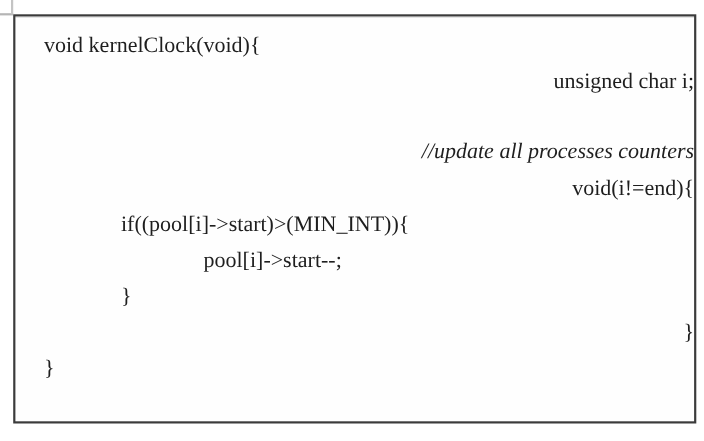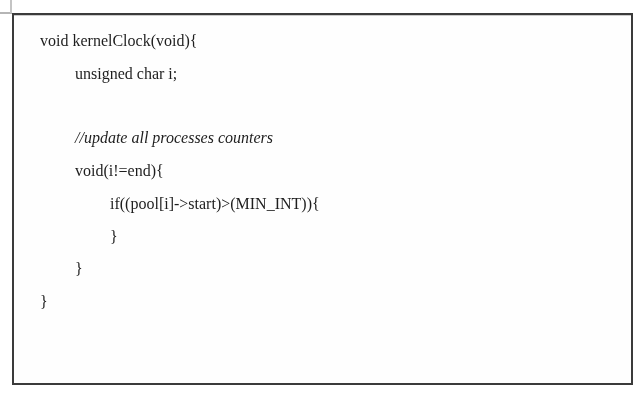--- a/index.html
+++ b/index.html
@@ -24,29 +24,29 @@
     height: 372px;
     box-sizing: border-box;
     border: 2px solid var(--border, #3b3b3b);
     background: var(--box-bg, #fefefe);
     box-shadow: inset 0 1px 0 rgba(110, 110, 110, 0.35);
     padding-top: 10px;
     overflow: hidden;
   }
   .code-line {
     font-family: "Liberation Serif", "DejaVu Serif", serif;
-    font-size: 16px;
+    font-size: 20px;
     line-height: 32.7px;
     color: var(--text, #1e1e1e);
     white-space: pre;
     -webkit-font-smoothing: antialiased;
   }
   .code-line.italic { font-style: italic; margin-top: 32px; }
   .ind0 { margin-left: 26px; }
-  .ind1 { margin-left: 61px; }
+  .ind1 { margin-left: 61px; text-align: right; }
   .ind2 { margin-left: 96px; }
   .ind3 { margin-left: 171px; }
   
   .artifact-h {
     position: absolute;
     left: 0;
     top: 12px;
     width: 12px;
     height: 2px;
     background: #b5b5b5;
@@ -66,17 +66,18 @@
 <div class="figure">
   <span class="artifact-h"></span>
   <span class="artifact-v"></span>
 
   <div class="code-box">
     <div class="code-line ind0">void kernelClock(void){</div>
     <div class="code-line ind1">unsigned char i;</div>
     <div class="code-line ind1 italic">//update all processes counters</div>
     <div class="code-line ind1">void(i!=end){</div>
     <div class="code-line ind2">if((pool[i]-&gt;start)&gt;(MIN_INT)){</div>
+    <div class="code-line ind3">pool[i]-&gt;start--;</div>
     <div class="code-line ind2">}</div>
     <div class="code-line ind1">}</div>
     <div class="code-line ind0">}</div>
   </div>
 </div>
 
 </body></html>

